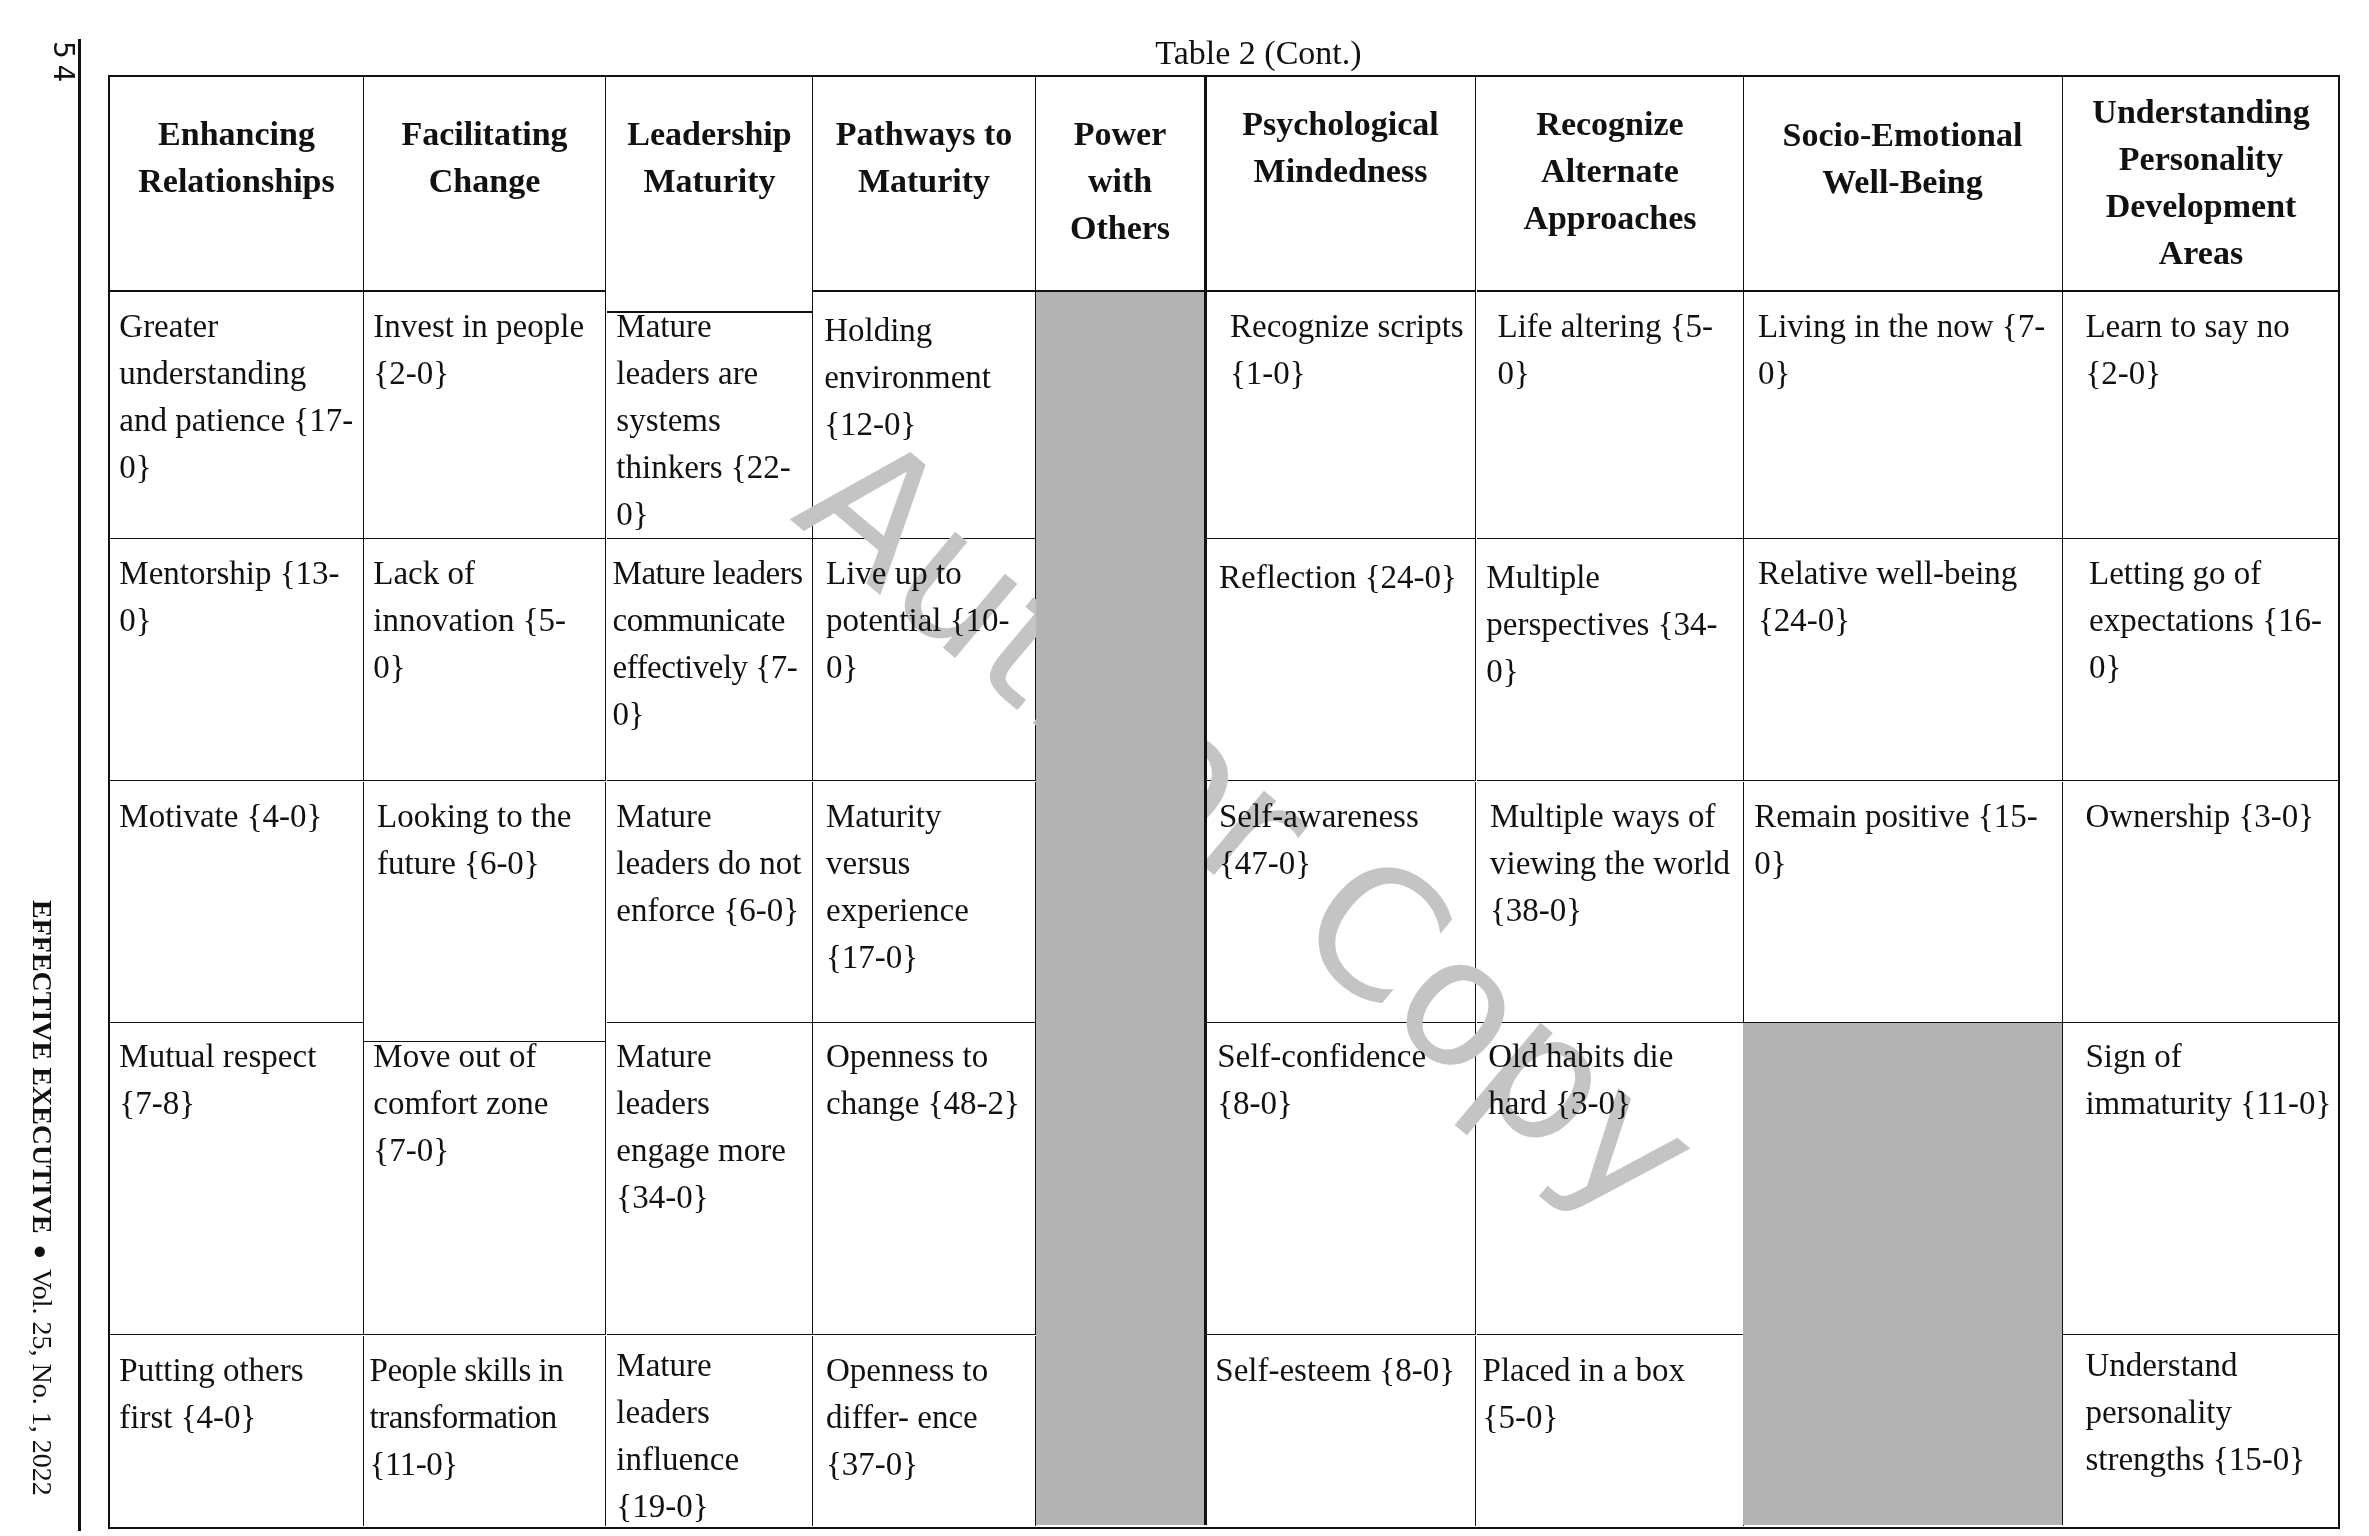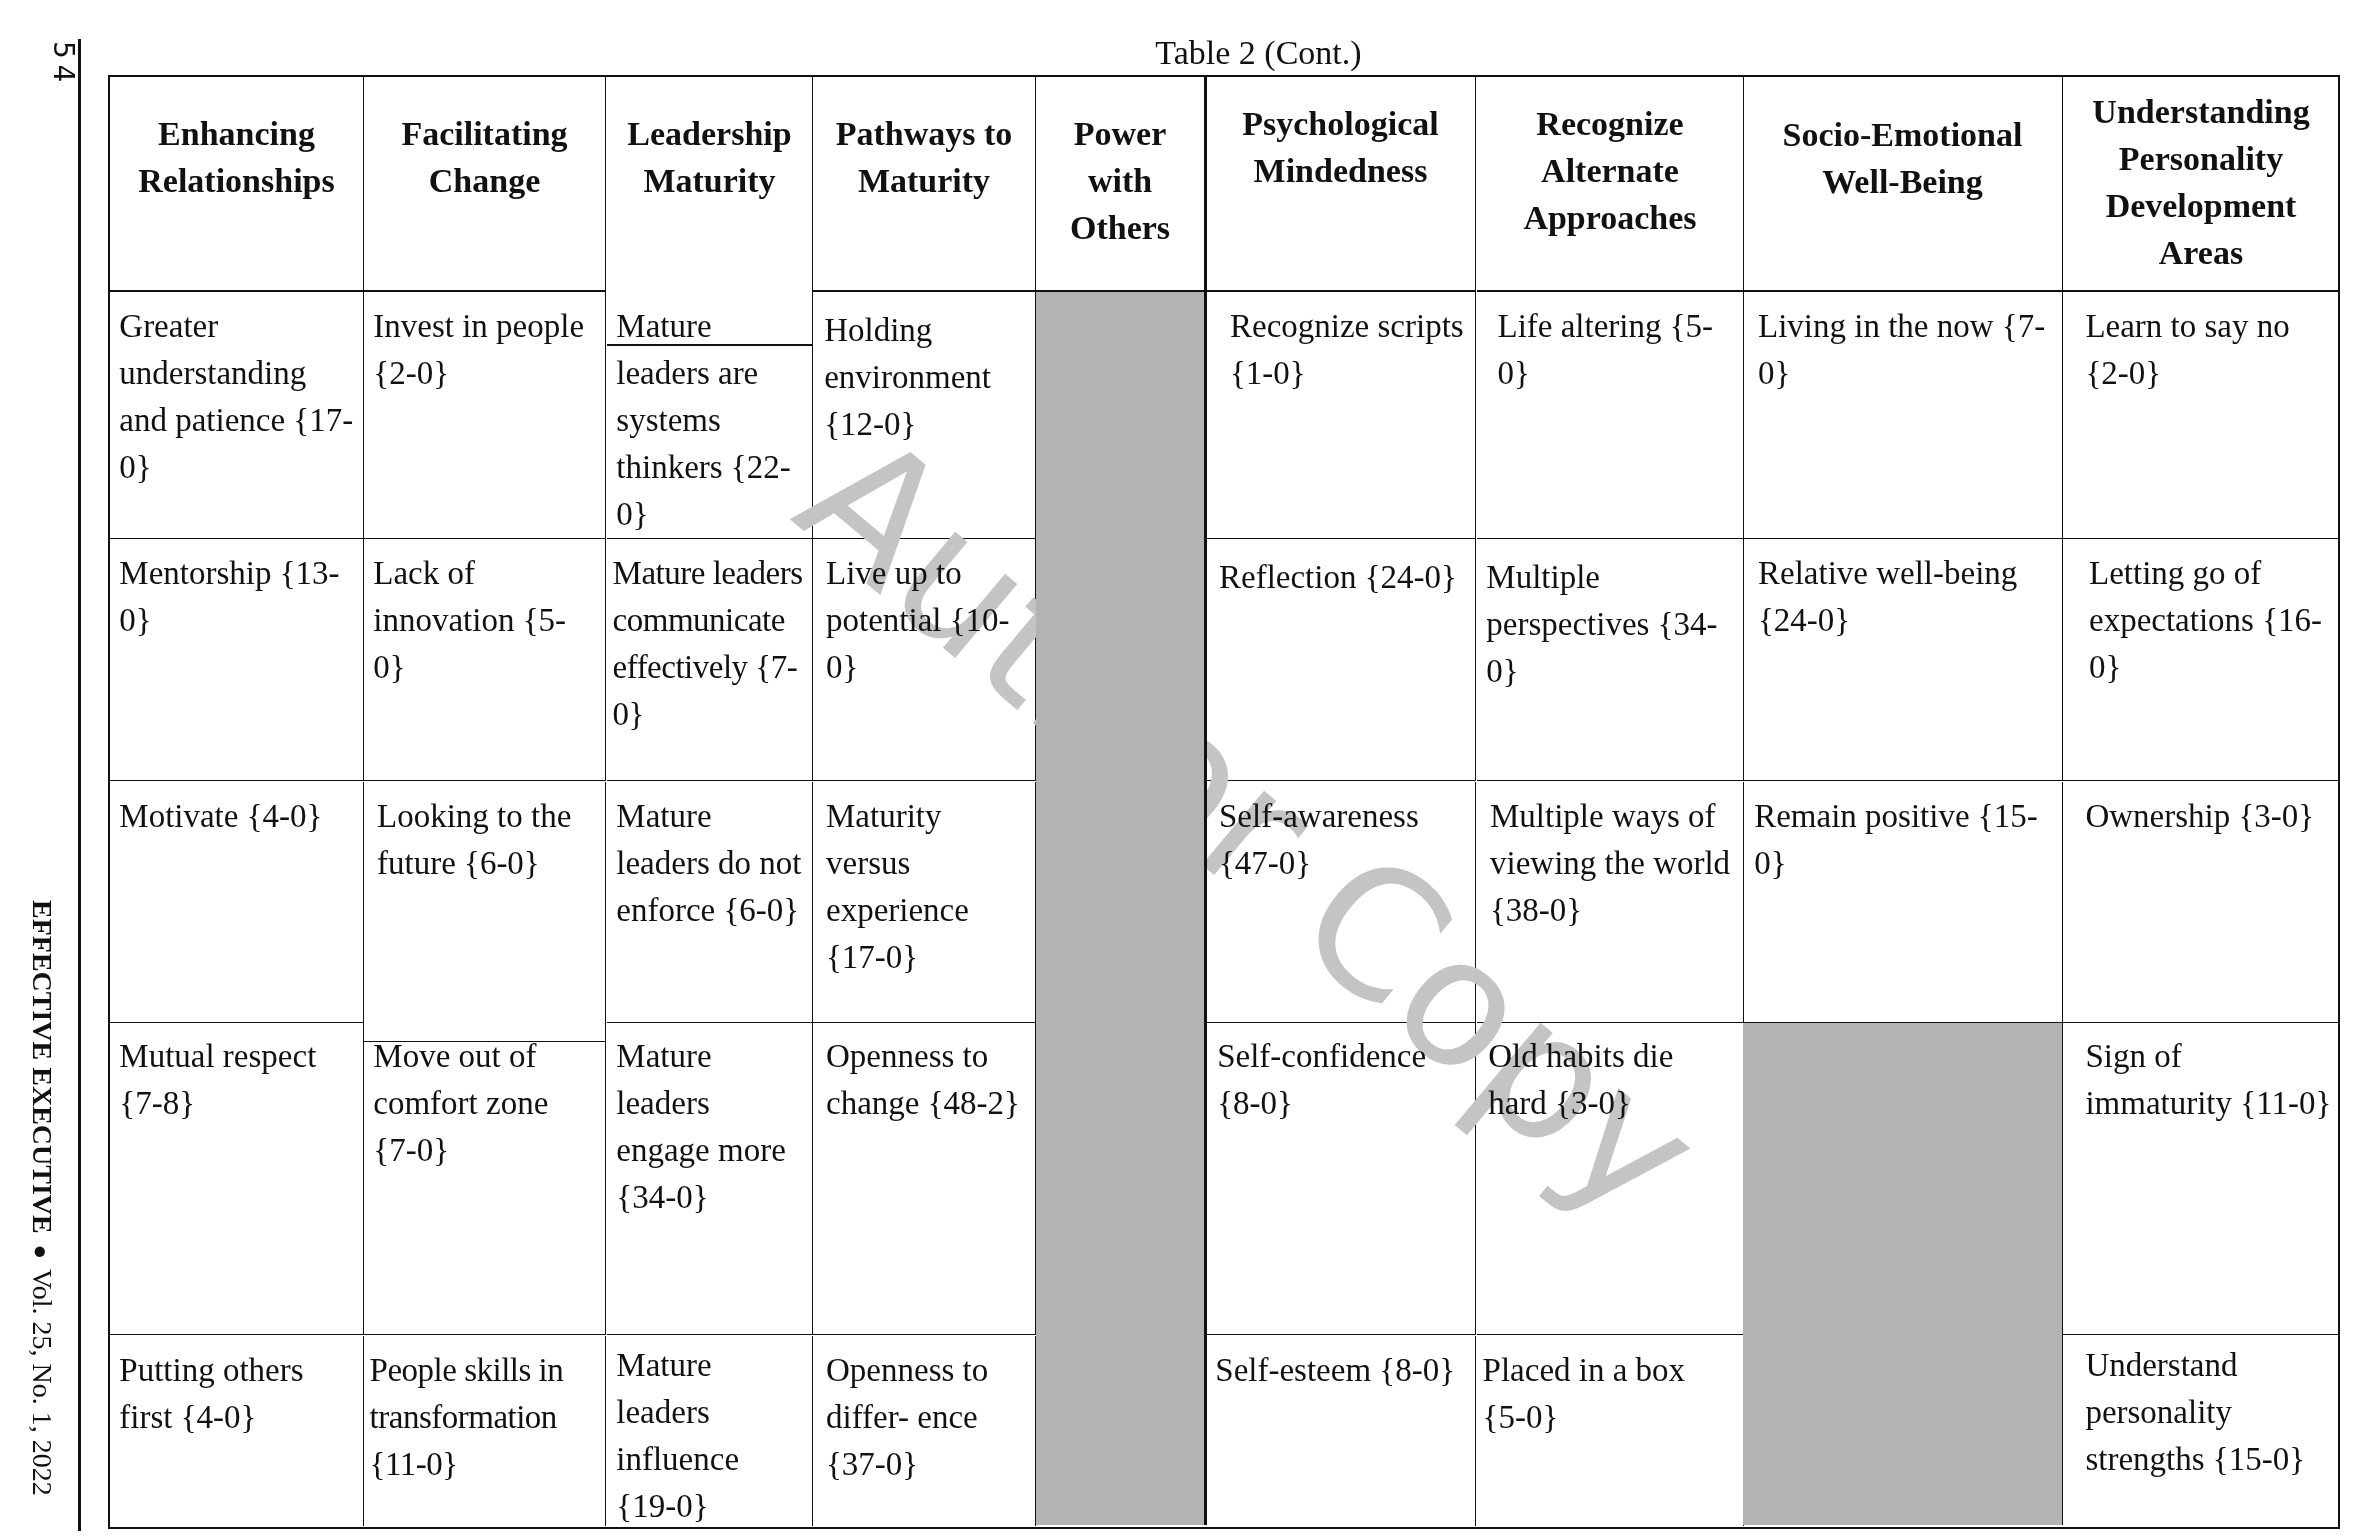--- a/index.html
+++ b/index.html
@@ -51,21 +51,21 @@
 </div>
 
 <div class="caption">Table 2 (Cont.)</div>
 
 <div class="watermark">Author Copy</div>
 
 <div class="table">
 
   <div class="cell header" style="left:0;top:0;width:254px;height:215px;padding-top:33px;"><span class="text">Enhancing Relationships</span></div>
   <div class="cell header" style="left:254px;top:0;width:242px;height:215px;padding-top:33px;"><span class="text">Facilitating Change</span></div>
-  <div class="cell header" style="left:497px;top:0;width:206px;height:269px;padding-top:33px;"><span class="text">Leadership Maturity</span></div>
+  <div class="cell header" style="left:497px;top:0;width:206px;height:236px;padding-top:33px;"><span class="text">Leadership Maturity</span></div>
   <div class="cell header" style="left:703px;top:0;width:223px;height:215px;padding-top:33px;padding-left:13px;padding-right:13px;"><span class="text">Pathways to Maturity</span></div>
   <div class="cell header power-col" style="left:926px;top:0;width:171px;height:215px;padding-top:33px;padding-left:18.6px;padding-right:18.6px;border-left:none;"><span class="text">Power with Others</span></div>
   <div class="cell header" style="left:1096px;top:0;width:270px;height:215px;padding-top:23px;padding-left:9.3px;padding-right:9.3px;"><span class="text">Psychological Mindedness</span></div>
   <div class="cell header" style="left:1367px;top:0;width:267px;height:215px;padding-top:23px;padding-left:37px;padding-right:37px;"><span class="text">Recognize Alternate Approaches</span></div>
   <div class="cell header" style="left:1633px;top:0;width:320px;height:215px;padding-top:34px;"><span class="text">Socio-Emotional Well-Being</span></div>
   <div class="cell header last-col" style="left:1953px;top:0;width:276px;height:215px;padding-top:11.2px;"><span class="text">Understanding Personality Development Areas</span></div>
 
   <div class="cell" style="left:0;top:215px;width:254px;height:247px;"><span class="text">Greater understanding and patience {17-0}</span></div>
   <div class="cell" style="left:254px;top:215px;width:242px;height:247px;"><span class="text">Invest in people {2-0}</span></div>
   <div class="cell" style="left:497px;top:215px;width:206px;height:247px;"><span class="text">Mature leaders are systems thinkers {22-0}</span></div>

